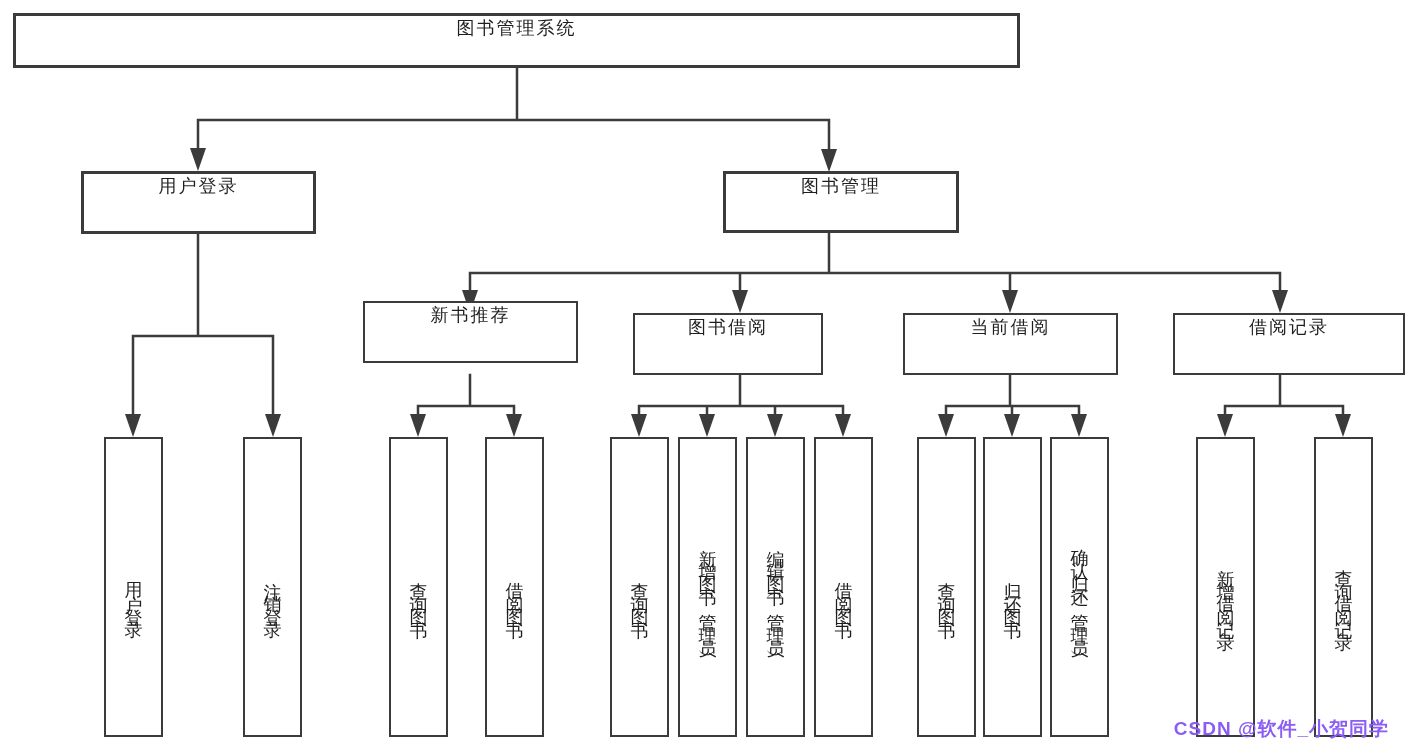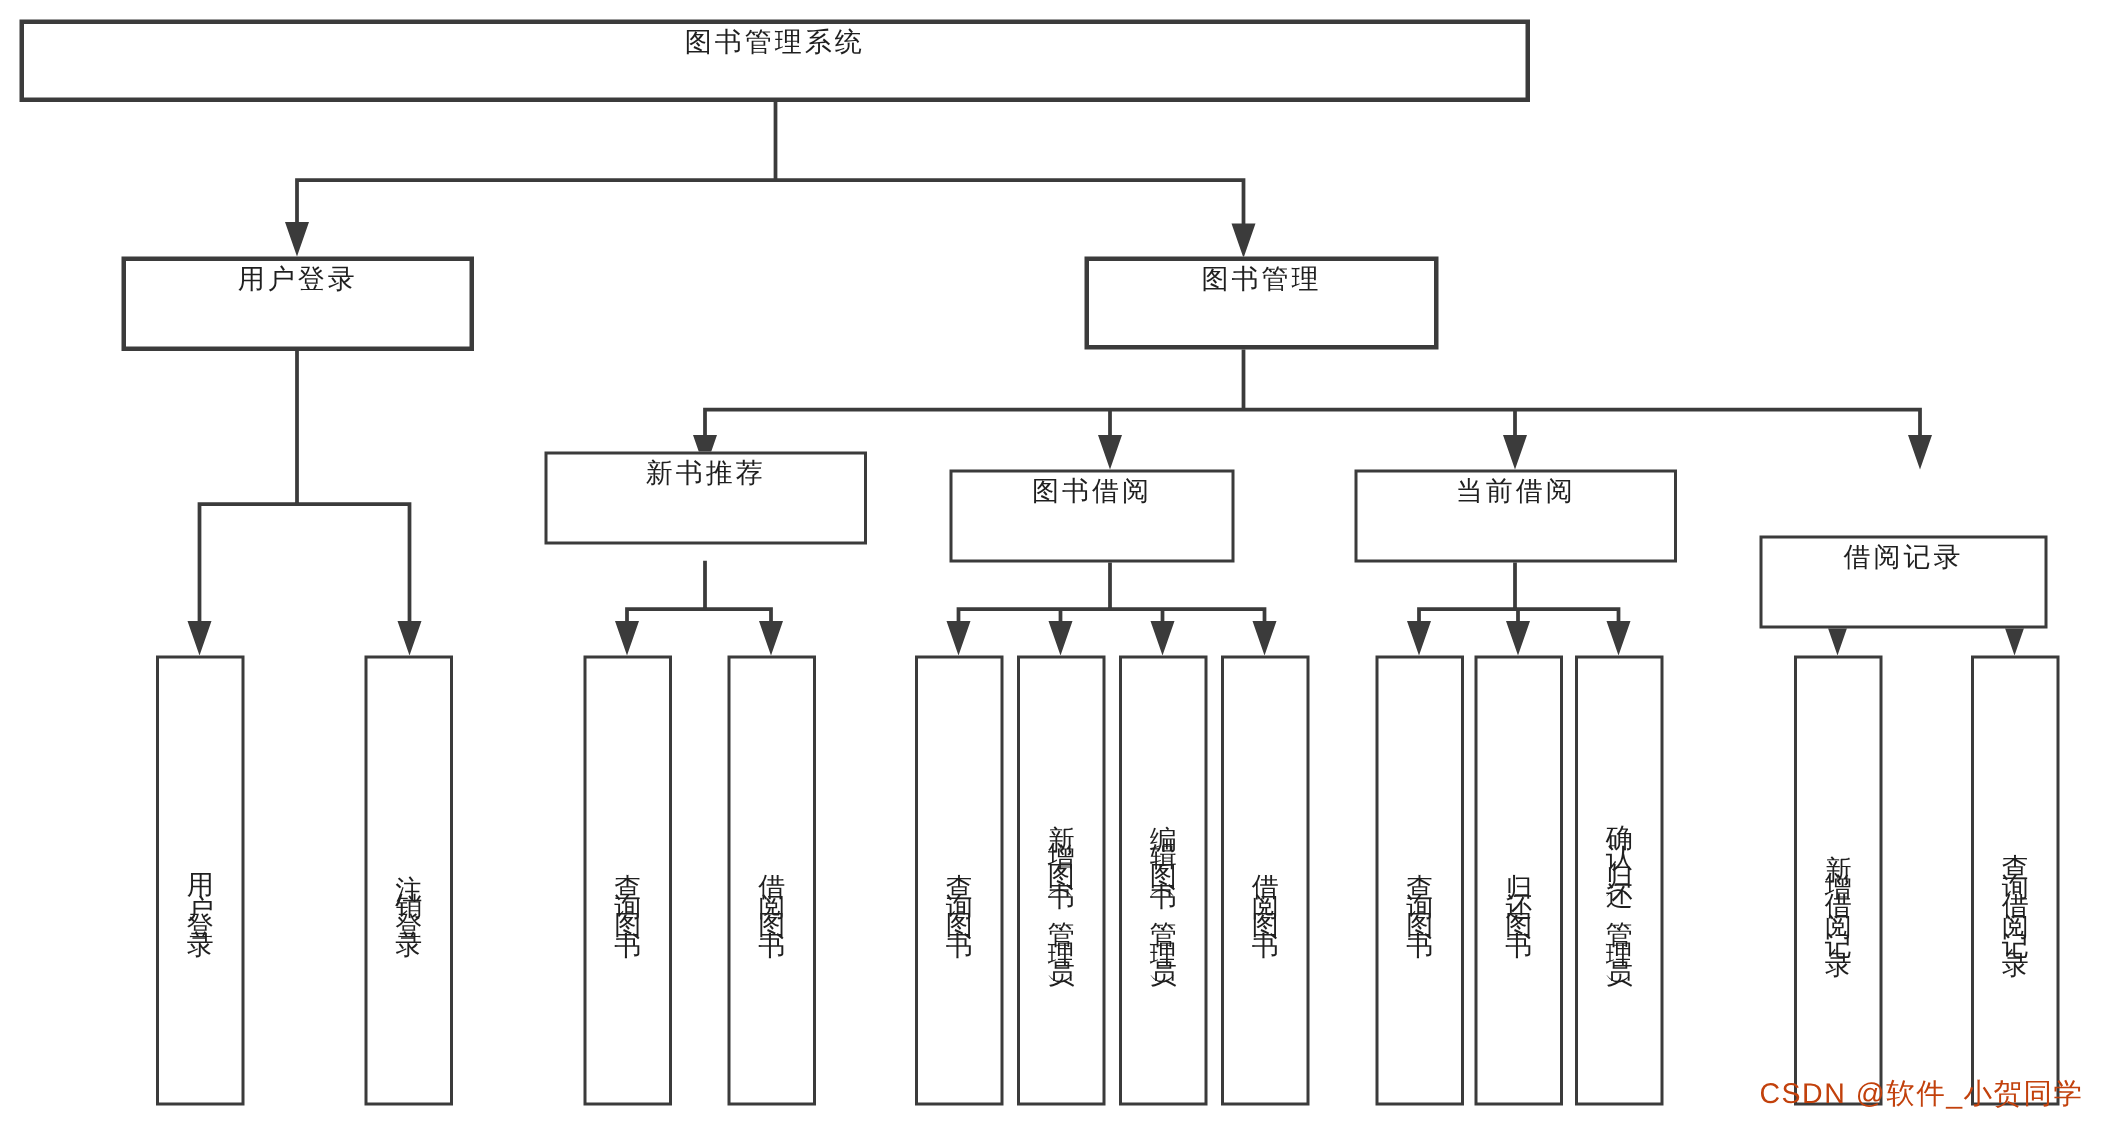--- a/index.html
+++ b/index.html
@@ -30,32 +30,33 @@
     font-size:18px;
     letter-spacing:13px;
     line-height:1;
     white-space:nowrap;
     padding-top:13px;
   }
   .watermark{
     position:absolute;
     right:16px;bottom:5px;
     font-size:19px;
-    color:#c2410c;
+    color:#8b5cf6;
     letter-spacing:1px;
     z-index:5;
+    font-weight:bold;
   }
   
   #n-root {left:13px; top:13px; width:1007px;height:55px;}
   #n-login{left:81px; top:171px;width:235px; height:63px;}
   #n-mgmt {left:711px;top:171px;width:236px; height:62px;margin-left:12px;}
   #n-newb {left:363px;top:301px;width:215px; height:62px;}
   #n-borr {left:633px;top:313px;width:190px; height:62px;}
   #n-curr {left:903px;top:313px;width:215px; height:62px;}
-  #n-recs {left:1173px;top:313px;width:192px;height:62px;margin-top:44px;}
+  #n-recs {left:1173px;top:313px;width:232px;height:62px;}
   #lf-0 {left:104px; top:437px;}
   #lf-1 {left:243px; top:437px;}
   #lf-2 {left:389px; top:437px;}
   #lf-3 {left:485px; top:437px;}
   #lf-4 {left:610px; top:437px;}
   #lf-5 {left:678px; top:437px;}
   #lf-6 {left:746px; top:437px;}
   #lf-7 {left:814px; top:437px;}
   #lf-8 {left:917px; top:437px;}
   #lf-9 {left:983px; top:437px;}

